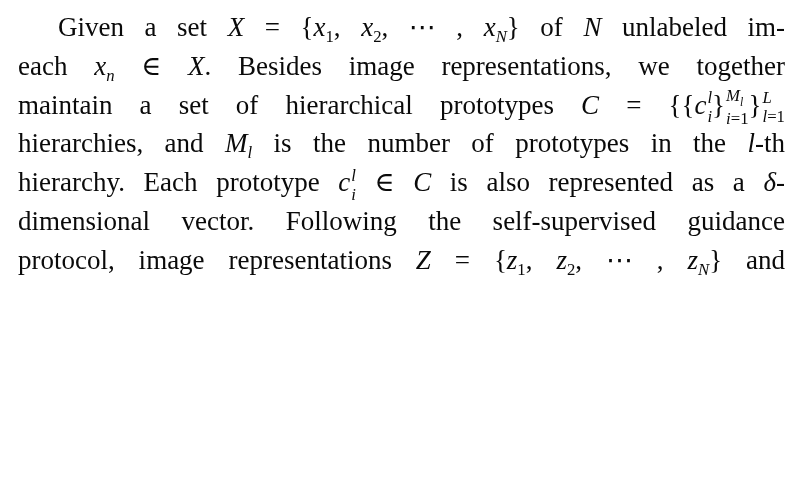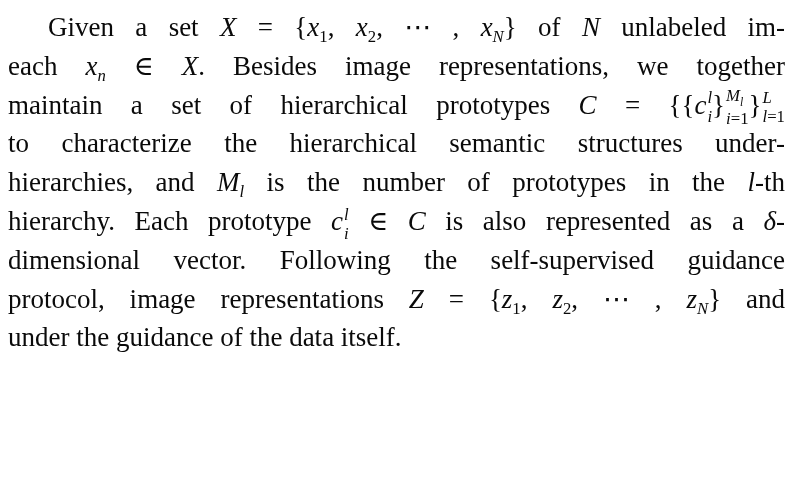--- a/index.html
+++ b/index.html
@@ -14,20 +14,21 @@
     font-size: 27px;
     color: #0a0a0a;
   }
   .para { width: 100%; }
   .line {
     line-height: 38.8px;
     height: 38.8px;
     text-align: justify;
     text-align-last: justify;
     white-space: normal;
+    margin-left: 10px;
   }
   .line.first { text-indent: 40px; }
   .line.last  { text-align-last: left; }
   .it { font-style: italic; }
   .mb { }
   .sb { font-size: 62%; vertical-align: -0.35em; }
   .sp { font-size: 62%; vertical-align: 0.75em; }
   .mgrp { white-space: nowrap; }
   .stk {
     display: inline-flex;
@@ -51,23 +52,21 @@
       <div class="line">maintain a set of hierarchical prototypes <span class="mb it">C</span> = {{<span class="mgrp"><span class="mb it">c</span><span class="stk">
             <span class="srow"><span class="mb it">l</span></span>
             <span class="srow"><span class="mb it">i</span></span>
           </span></span><span class="mgrp"><span class="mb">}</span><span class="stk">
             <span class="srow"><span class="mb it">M</span><span class="sb"><span class="mb it">l</span></span></span>
             <span class="srow"><span class="mb it">i</span>=1</span>
           </span></span><span class="mgrp"><span class="mb">}</span><span class="stk">
             <span class="srow"><span class="mb it">L</span></span>
             <span class="srow"><span class="mb it">l</span>=1</span>
           </span></span></div>
-      <div class="line">to characterize the hierarchical semantic structures under-</div>
       <div class="line">hierarchies, and <span class="mb it">M</span><span class="sb"><span class="mb it">l</span></span> is the number of prototypes in the <span class="mb it">l</span>-th</div>
       <div class="line">hierarchy. Each prototype <span class="mgrp"><span class="mb it">c</span><span class="stk">
             <span class="srow"><span class="mb it">l</span></span>
             <span class="srow"><span class="mb it">i</span></span>
           </span></span> ∈ <span class="mb it">C</span> is also represented as a <span class="mb it">δ</span>-</div>
       <div class="line">dimensional vector. Following the self-supervised guidance</div>
       <div class="line">protocol, image representations <span class="mb it">Z</span> = {<span class="mb it">z</span><span class="sb">1</span>, <span class="mb it">z</span><span class="sb">2</span>, ⋯ , <span class="mb it">z</span><span class="sb"><span class="mb it">N</span></span>} and</div>
-      <div class="line last">under the guidance of the data itself.</div>
     </div>
 </div>
 
 </body></html>

